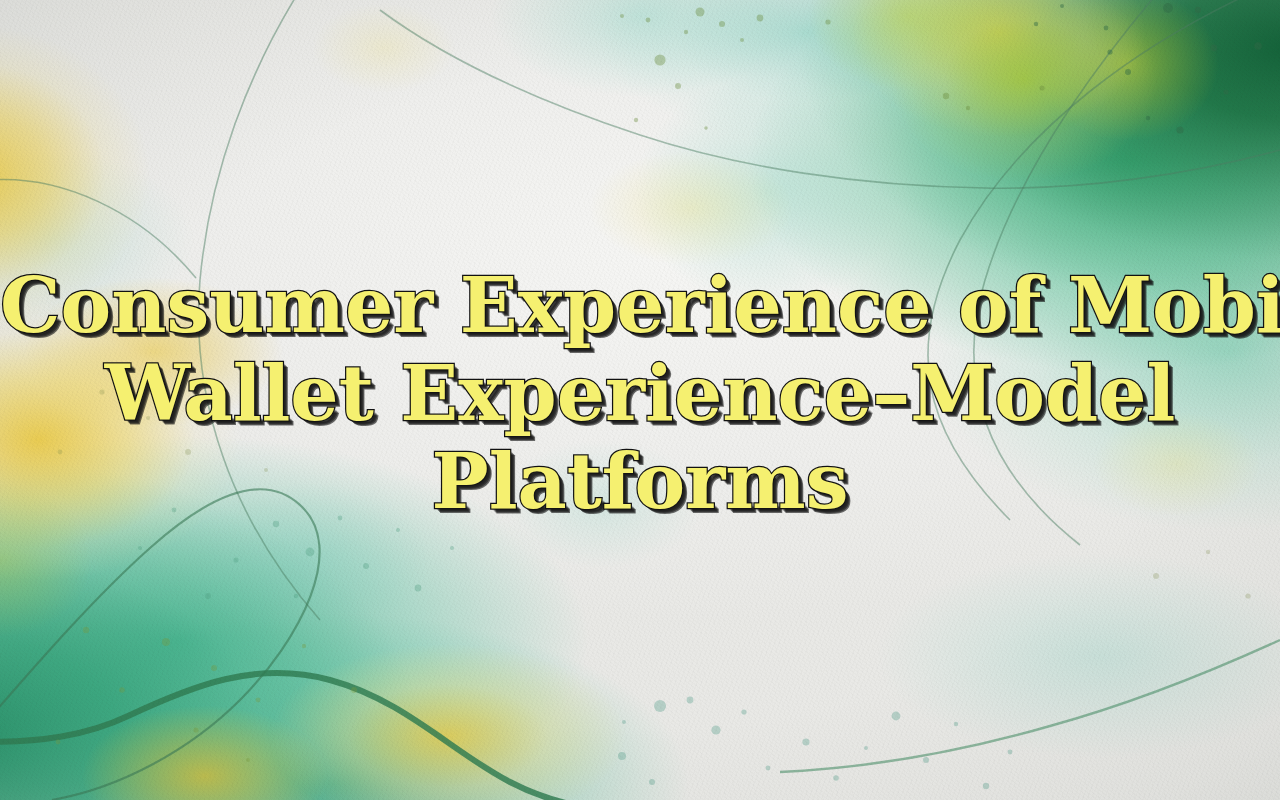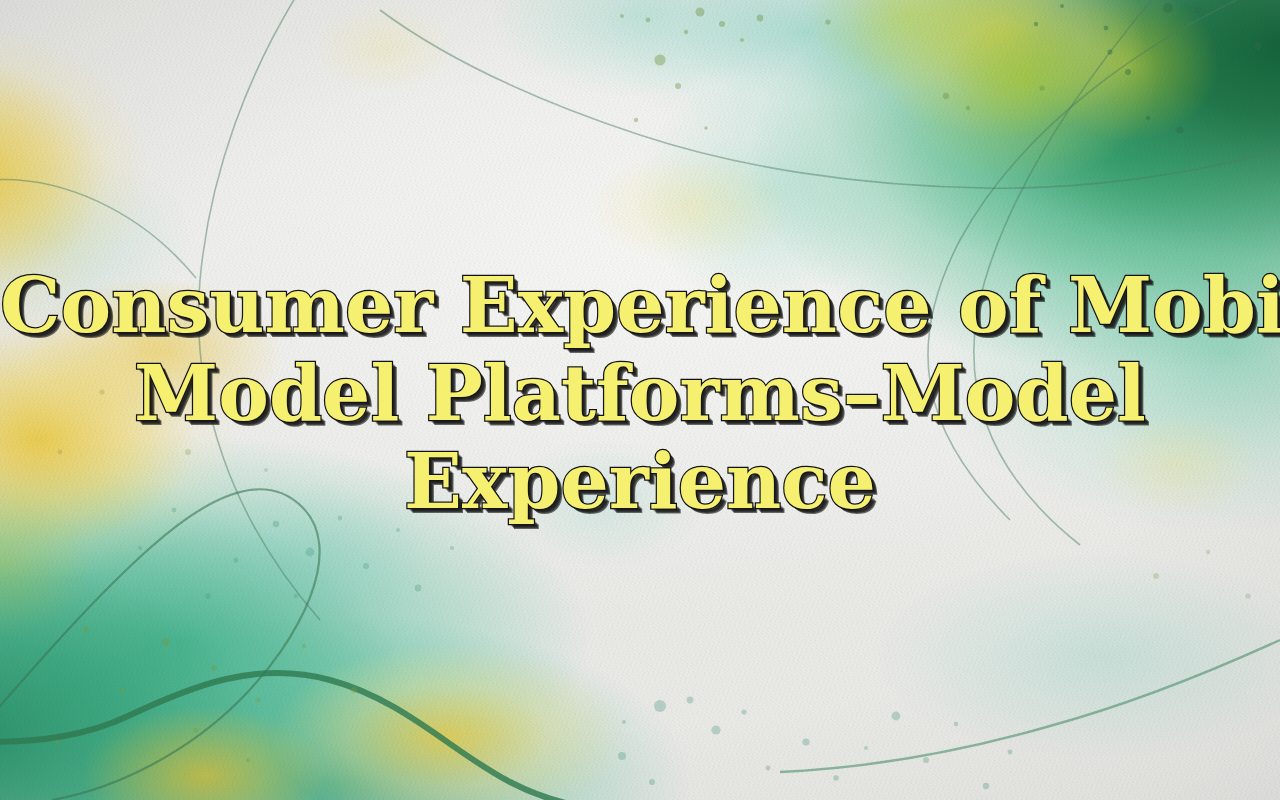--- a/index.html
+++ b/index.html
@@ -256,17 +256,17 @@
         <circle cx="1208" cy="552" r="2.2"></circle>
       <circle cx="1248" cy="596" r="2.6"></circle>
     </g>
   </svg>
 
   <div class="bg-layer" id="bg-grain"></div>
   <div class="bg-layer" id="bg-vignette"></div>
 
   <div id="title-block">
     <span class="title-line" id="title-line-1">Consumer Experience of Mobile</span>
-    <span class="title-line" id="title-line-2">Model Platforms–Model</span>
-    <span class="title-line" id="title-line-3">Experience</span>
+    <span class="title-line" id="title-line-2">Wallet Experience–Model</span>
+    <span class="title-line" id="title-line-3">Platforms</span>
   </div>
 
 </div>
 
 </body></html>

